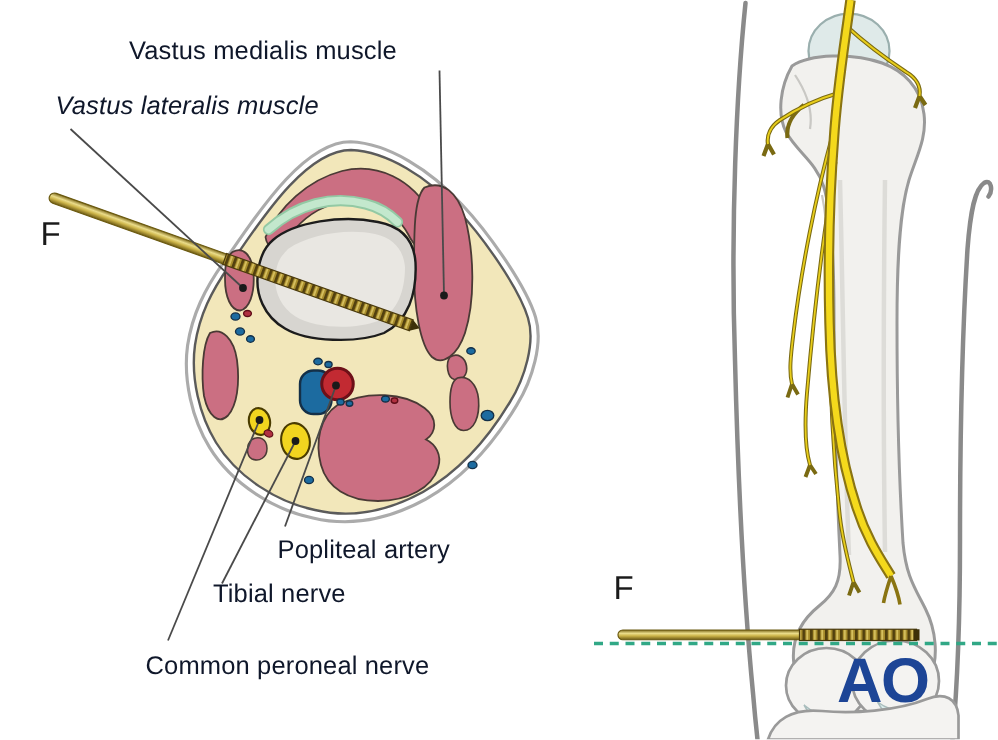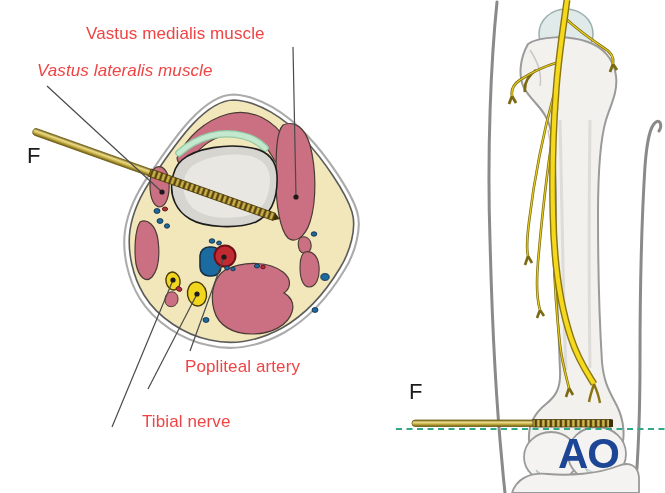--- a/index.html
+++ b/index.html
@@ -2,21 +2,21 @@
 <html><head>
 <meta charset="utf-8">
 <style>
   html,body{margin:0;padding:0;background:#fff;}
   .stage{
     position:relative;width:665px;height:493px;background:#fff;overflow:hidden;
     font-family:"Liberation Sans", sans-serif;
   }
   .stage svg{position:absolute;left:0;top:0;}
   .lbl{
-    position:absolute;color:#ef4444;font-size:17px;line-height:1.15;
+    position:absolute;color:#0f172a;font-size:17px;line-height:1.15;
     white-space:nowrap;letter-spacing:.1px;
   }
   .flbl{
     position:absolute;color:#1a1a1a;font-size:22px;font-weight:500;
   }
   .ao-text{
     font-family:"Liberation Sans", sans-serif;font-weight:bold;
   }
 </style>
 </head>
@@ -173,17 +173,18 @@
       <circle cx="224" cy="257" r="2.6"></circle>
       <circle cx="197" cy="294" r="2.6"></circle>
       <circle cx="173" cy="280" r="2.6"></circle>
     </g>
   </g>
 </svg>
 
 <div class="lbl" style="left:86px;top:24px;">Vastus medialis muscle</div>
 <div class="lbl" style="left:37px;top:61px;font-style:italic;">Vastus lateralis muscle</div>
 <div class="lbl" style="left:185px;top:357px;">Popliteal artery</div>
-<div class="lbl" style="left:142px;top:412px;">Tibial nerve</div>
+<div class="lbl" style="left:142px;top:386px;">Tibial nerve</div>
+<div class="lbl" style="left:97px;top:434px;">Common peroneal nerve</div>
 <div class="flbl" style="left:27px;top:143px;">F</div>
 <div class="flbl" style="left:409px;top:379px;">F</div>
 
 </div>
 
 </body></html>

